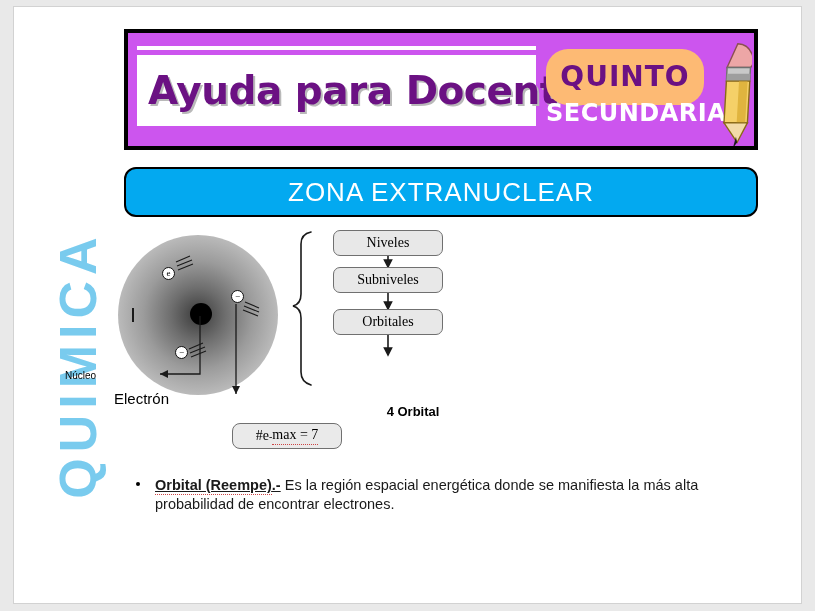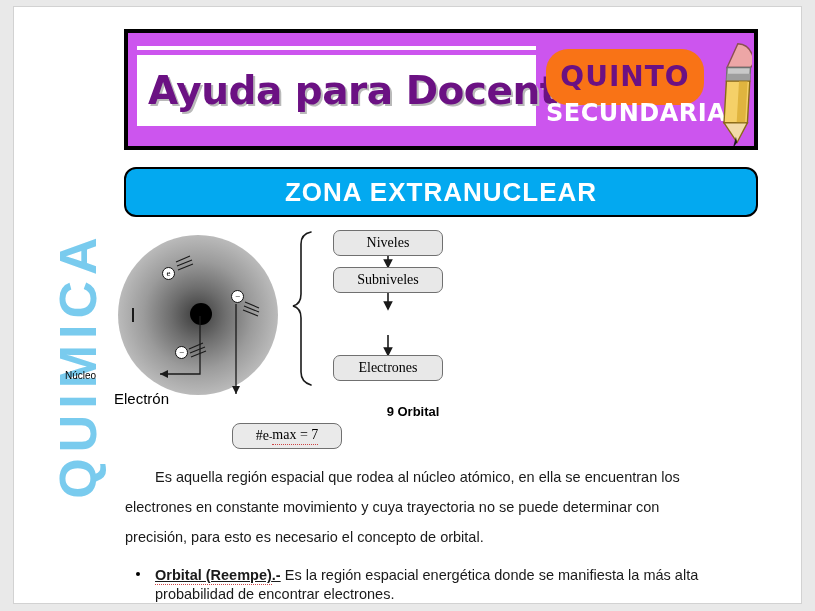--- a/index.html
+++ b/index.html
@@ -121,21 +121,21 @@
     position: relative;
     flex: 1;
     height: 100%;
   }
   #quinto-pill {
     position: absolute;
     left: 10px;
     top: 16px;
     width: 158px;
     height: 56px;
-    background: #f97316;
+    background: #fdba74;
     border-radius: 22px;
     display: flex;
     align-items: center;
     justify-content: center;
   }
   #quinto-text {
     font-family: "DejaVu Sans", sans-serif;
     font-weight: bold;
     font-size: 28px;
     color: #6b1183;
@@ -173,21 +173,21 @@
     background: #03a9f0;
     border: 2px solid #000000;
     border-radius: 12px;
     box-sizing: border-box;
     display: flex;
     align-items: center;
     justify-content: center;
   }
   #heading-text {
     font-family: "Liberation Sans", sans-serif;
-    font-weight: bold;
+    font-weight: normal;
     font-size: 26px;
     color: #ffffff;
     letter-spacing: 1px;
   }
 
   
   #figure {
     position: absolute;
     left: 0;
     top: 215px;
@@ -445,33 +445,32 @@
             <path d="M374 45 l-3.5 -7 l7 0 z"></path>
             <path d="M374 71 L374 83" fill="none"></path>
             <path d="M374 87 l-3.5 -7 l7 0 z"></path>
             <path d="M374 113 L374 129" fill="none"></path>
             <path d="M374 133 l-3.5 -7 l7 0 z"></path>
           </g>
         </svg>
 
         <div class="flowbox" id="fb1">Subniveles</div>
         <div class="flowbox" id="fb0">Niveles</div>
-        <div class="flowbox" id="fb3">Electrones</div>
-
-        <div id="one-orbital">9 Orbital</div>
+        <div class="flowbox" id="fb2">Orbitales</div>
+
+        <div id="one-orbital">4 Orbital</div>
 
         <div id="emax-box">
           <span>#e</span>
             <span class="sup-minus">-</span>
             <span class="squiggle"> max = 7</span>
         </div>
       </div>
 
       <div id="body-copy">
-        <p id="para1">Es aquella región espacial que rodea al núcleo atómico, en ella se encuentran los electrones en constante movimiento y cuya trayectoria no se puede determinar con precisión, para esto es necesario el concepto de orbital.</p>
 
         <div class="bullet-row" id="bullet1">
           <span class="bullet-dot"></span>
           <span class="b-term squiggle">Orbital (Reempe)</span><span class="b-term">.-</span><span> Es la región espacial energética donde se manifiesta la más alta probabilidad de encontrar electrones.</span>
         </div>
 
       </div>
 
     </div>
   </div>

